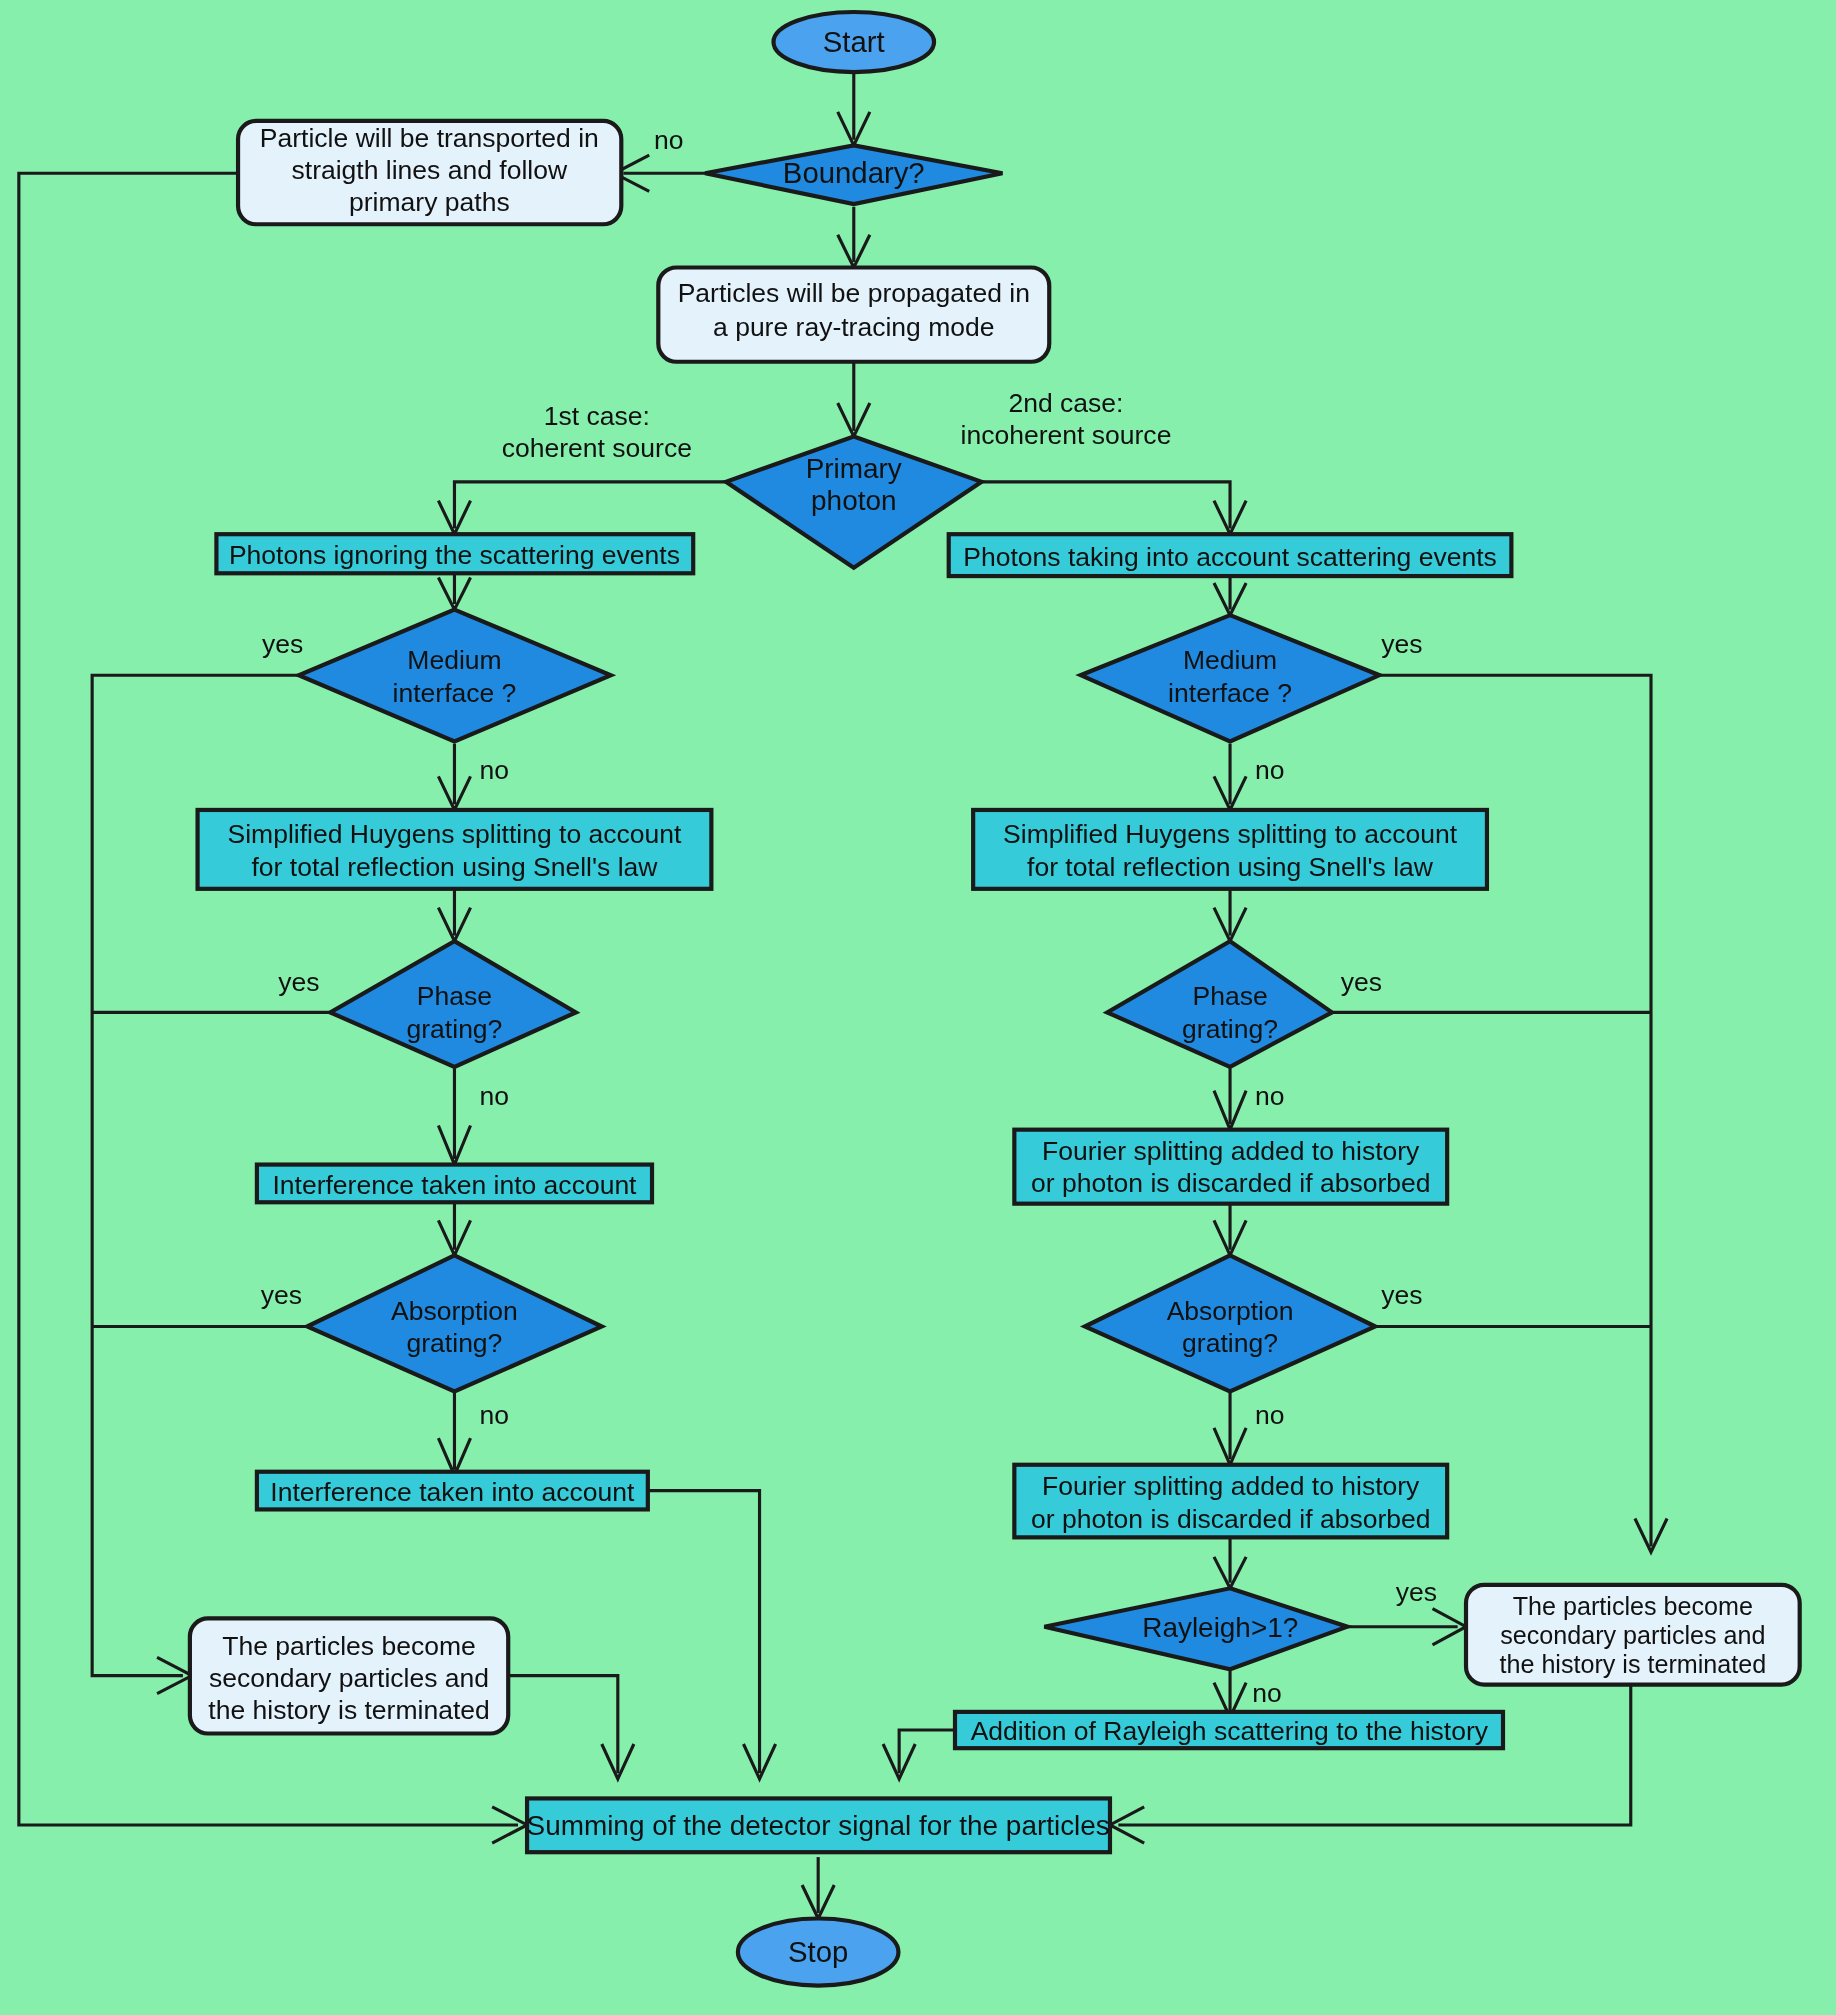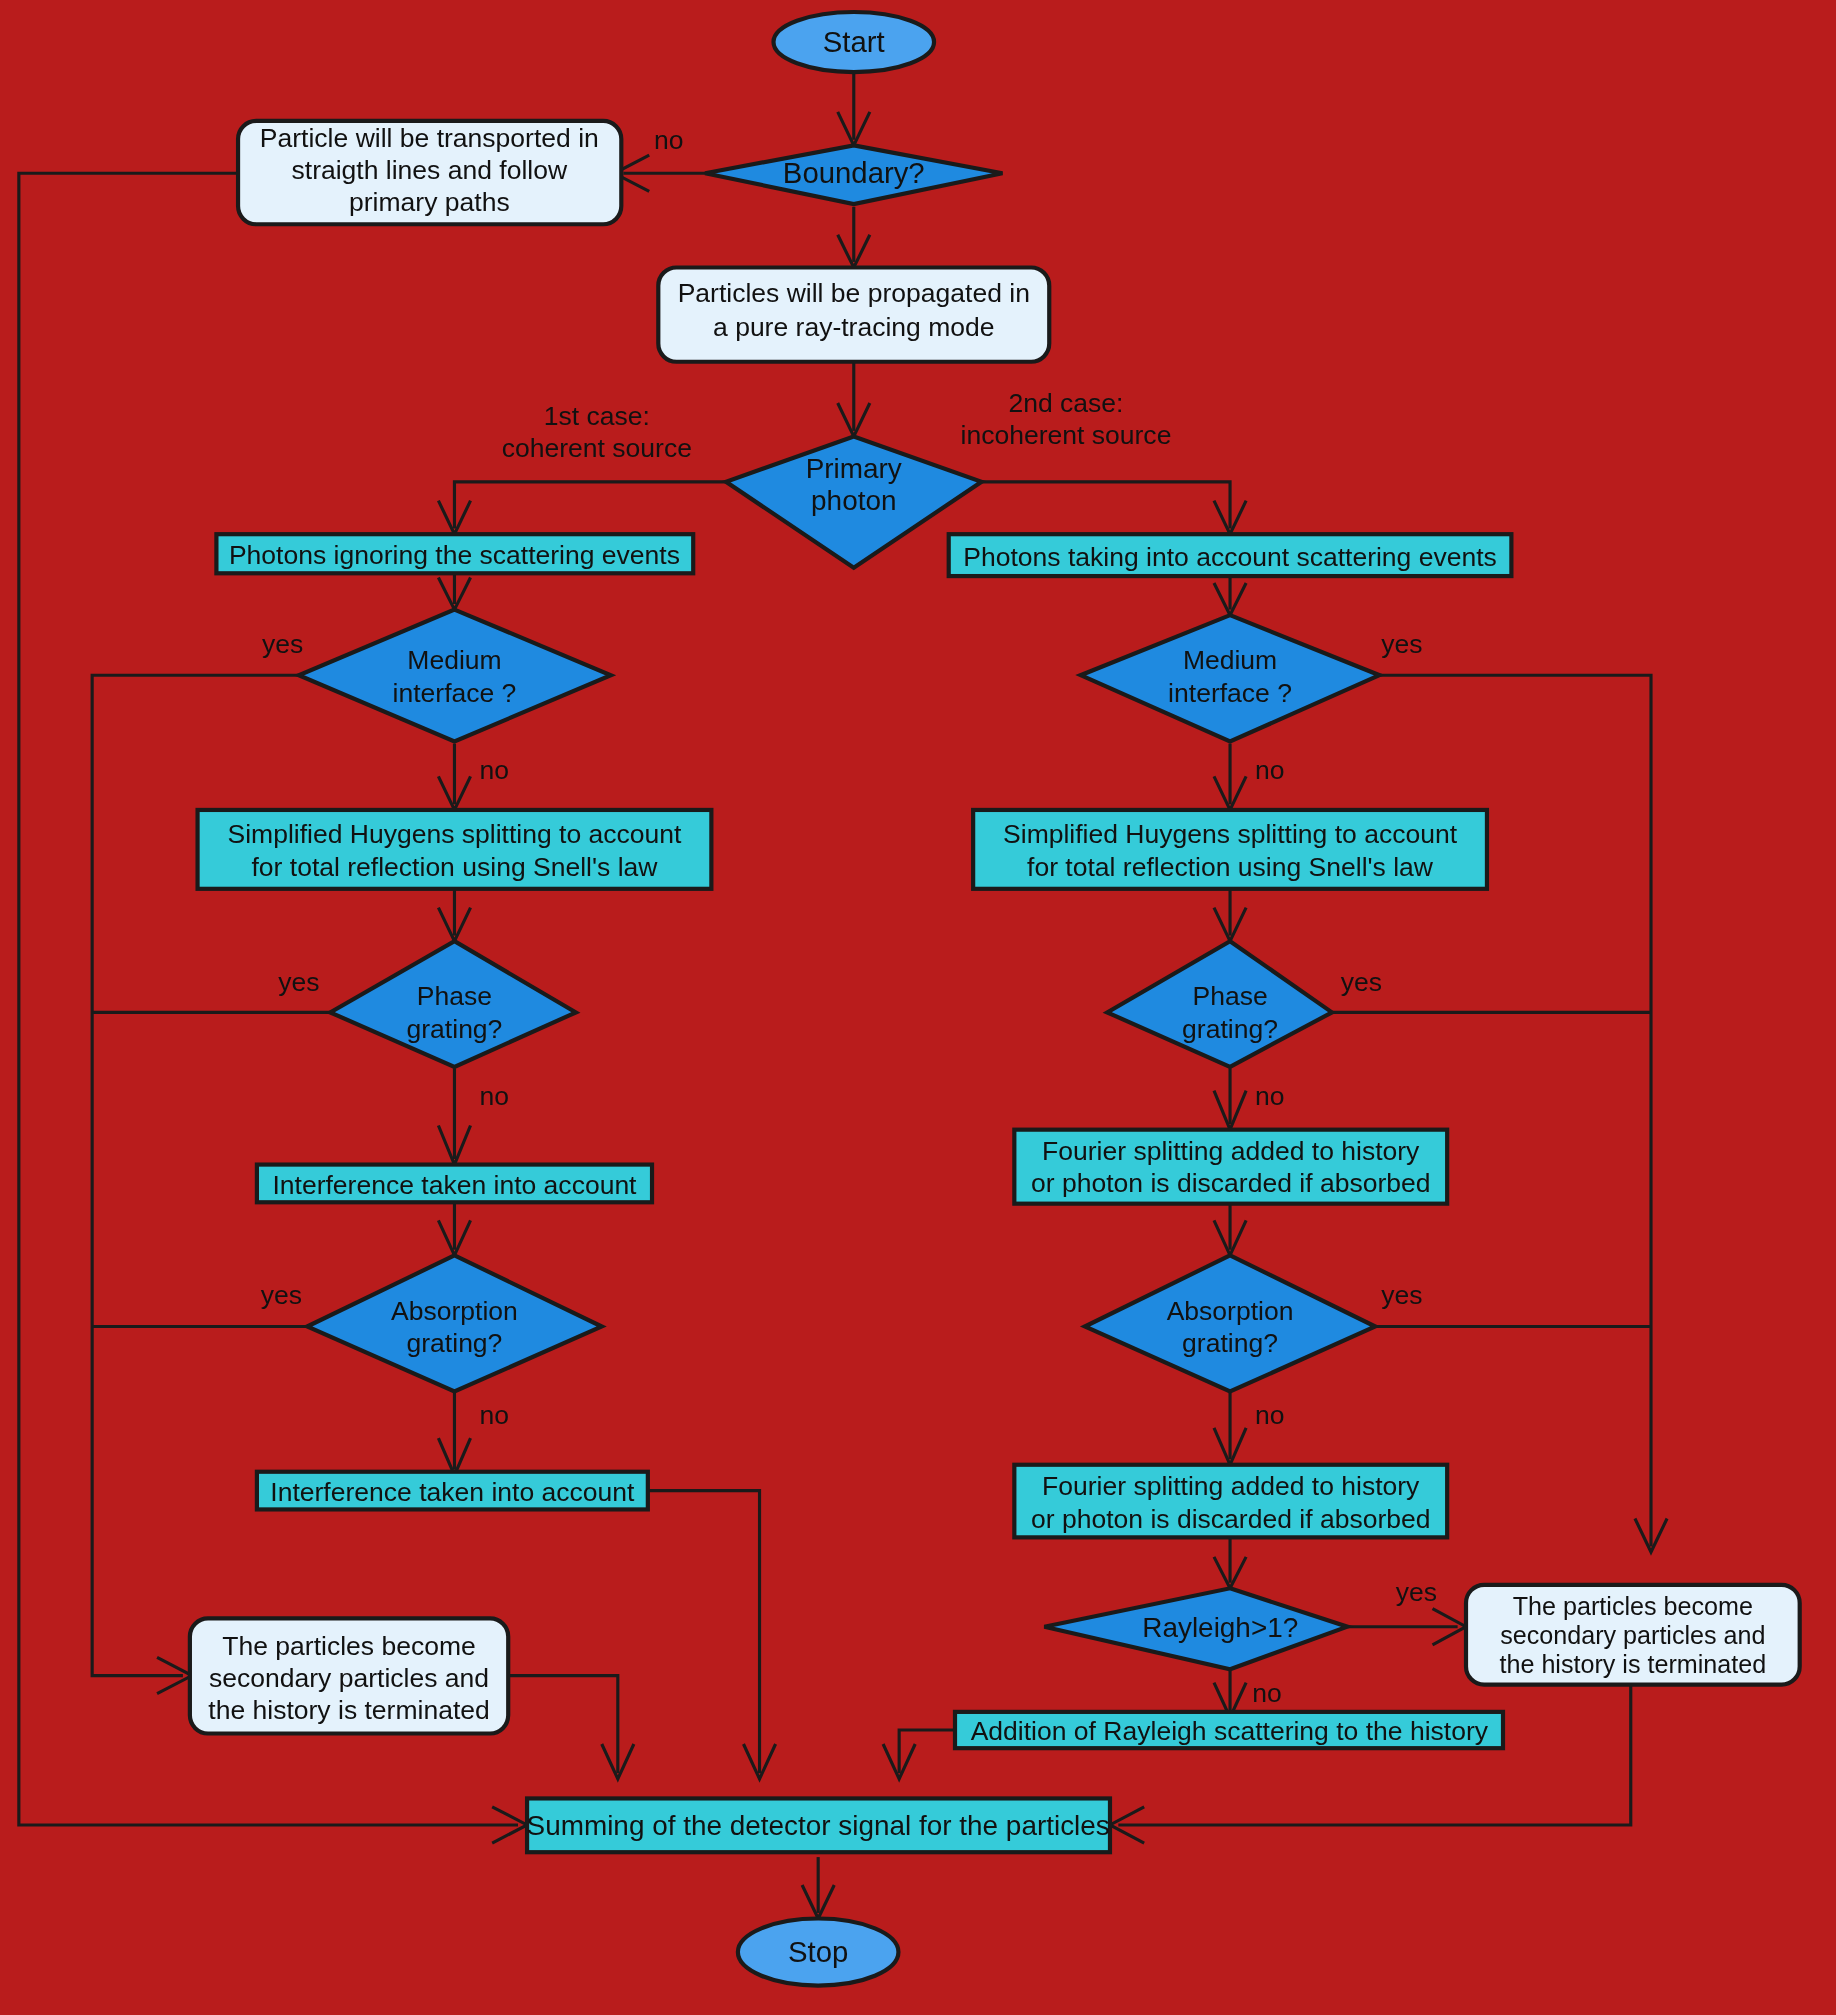--- a/index.html
+++ b/index.html
@@ -1,17 +1,17 @@
 <!DOCTYPE html>
 <html style="font-size:11.2px"><head>
 <meta charset="utf-8">
 <style>
   html,body{margin:0;padding:0;background:#ffffff;}
   body{font-family:"Liberation Sans",sans-serif;}
-  #wrap{position:relative;width:1836px;height:2015px;background:#b91c1c;overflow:hidden;}
+  #wrap{position:relative;width:1836px;height:2015px;background:#86efac;overflow:hidden;}
   svg{position:absolute;left:0;top:0;width:1836px;height:2015px;}
   .nodeText{font-family:"Liberation Sans",sans-serif;fill:#111111;}
   .edgeLabel{font-family:"Liberation Sans",sans-serif;fill:#111111;font-size:38px;}
   .shape{stroke:#1a1a1a;stroke-width:6;}
   .lnk{stroke:#1a1a1a;stroke-width:4.5;fill:none;}
   .arrowhead{stroke:#1a1a1a;stroke-width:4.5;fill:none;}
 </style>
 </head>
 <body>
 

